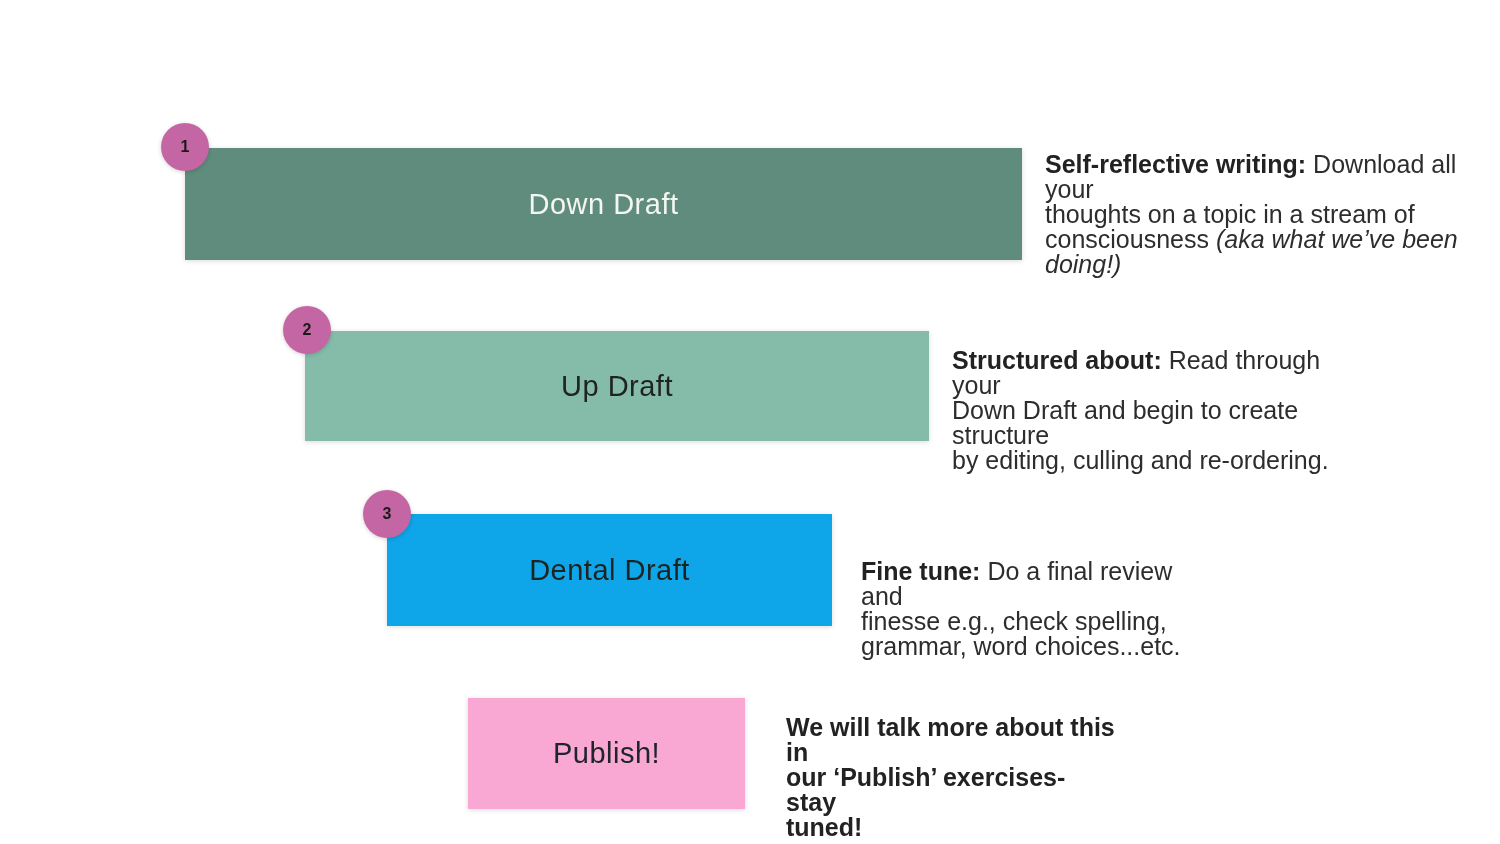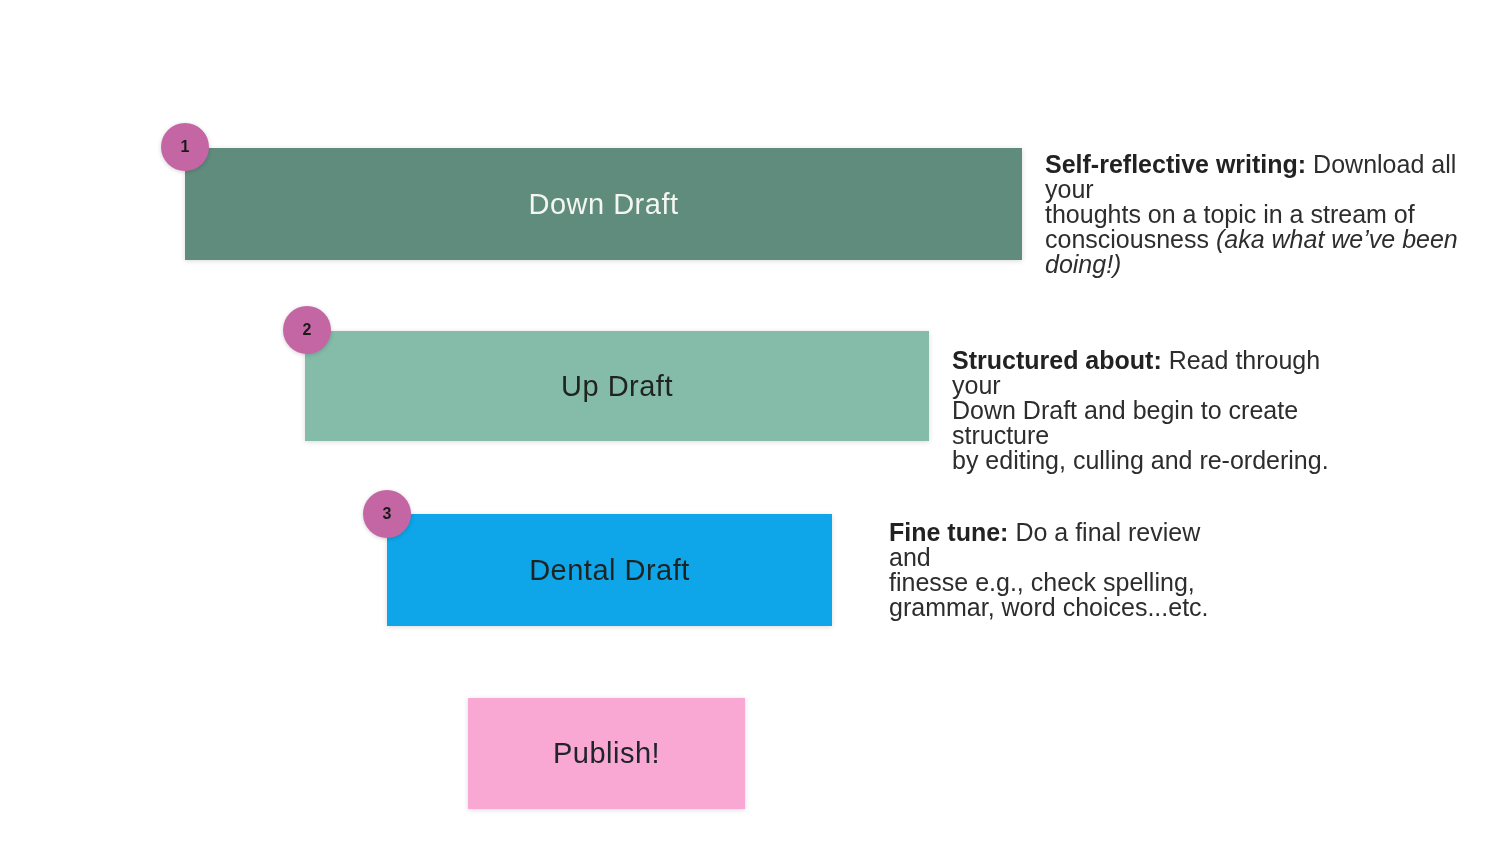--- a/index.html
+++ b/index.html
@@ -68,21 +68,21 @@
     position: absolute;
     font-size: 25px;
     line-height: 25px;
     color: #2d2d2d;
     white-space: pre-line;
   }
   .desc .lead { font-weight: 700; color: #222222; }
   .desc .it { font-style: italic; }
   .desc-1 { left: 1045px; top: 152px; width: 420px; }
   .desc-2 { left: 952px; top: 348px; width: 420px; }
-  .desc-3 { left: 861px; top: 520px; width: 330px; margin-left: 28px; }
+  .desc-3 { left: 861px; top: 559px; width: 330px; }
   .desc-publish { left: 786px; top: 715px; width: 330px; font-weight: 700; color: #222222; }
 </style>
 </head>
 <body>
 
 <div class="slide">
 
 
   <div class="bar bar-1" style="background-color: rgb(95, 140, 125);">
     <span class="bar-label">Down Draft</span>
@@ -111,14 +111,17 @@
   <div class="num-badge badge-3" style="background-color: rgb(197, 102, 164);">
     <span>3</span>
   </div>
   <p class="desc desc-3"><span class="lead">Fine tune:</span><span> Do a final review and
 finesse e.g., check spelling,
 grammar, word choices...etc.</span></p>
 
   <div class="bar bar-publish" style="background-color: #f9a8d4;">
     <span class="bar-label">Publish!</span>
   </div>
+  <p class="desc desc-publish">We will talk more about this in
+our ‘Publish’ exercises- stay
+tuned!</p>
 
 </div>
 
 </body></html>

